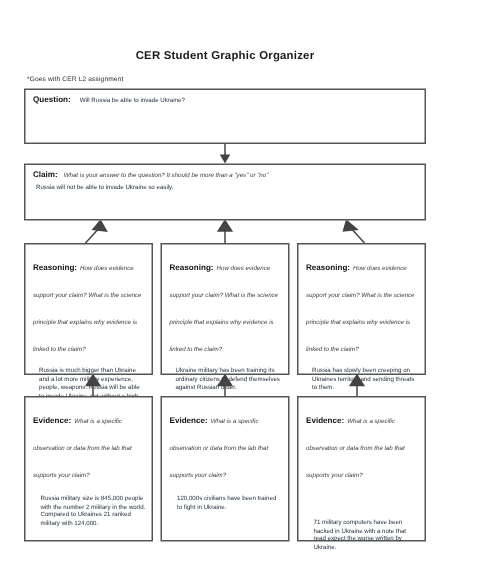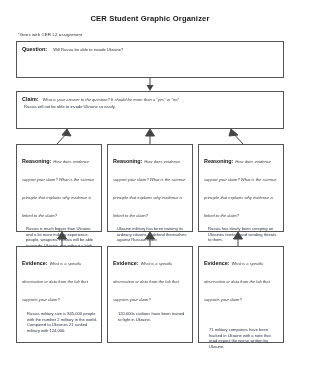--- a/index.html
+++ b/index.html
@@ -20,21 +20,21 @@
     width: 300px;
     height: 388px;
     box-sizing: border-box;
     padding: 0 16px;
   }
   .doc-title {
     text-align: center;
     font-size: 7.6px;
     font-weight: bold;
     letter-spacing: 0.15px;
-    padding-top: 14px;
+    padding-top: 32px;
     color: #1a1a1a;
   }
   .doc-subtitle {
     font-size: 4.4px;
     color: #2b2b2b;
     margin-top: 9px;
     margin-left: 2px;
     letter-spacing: 0.1px;
   }
 

